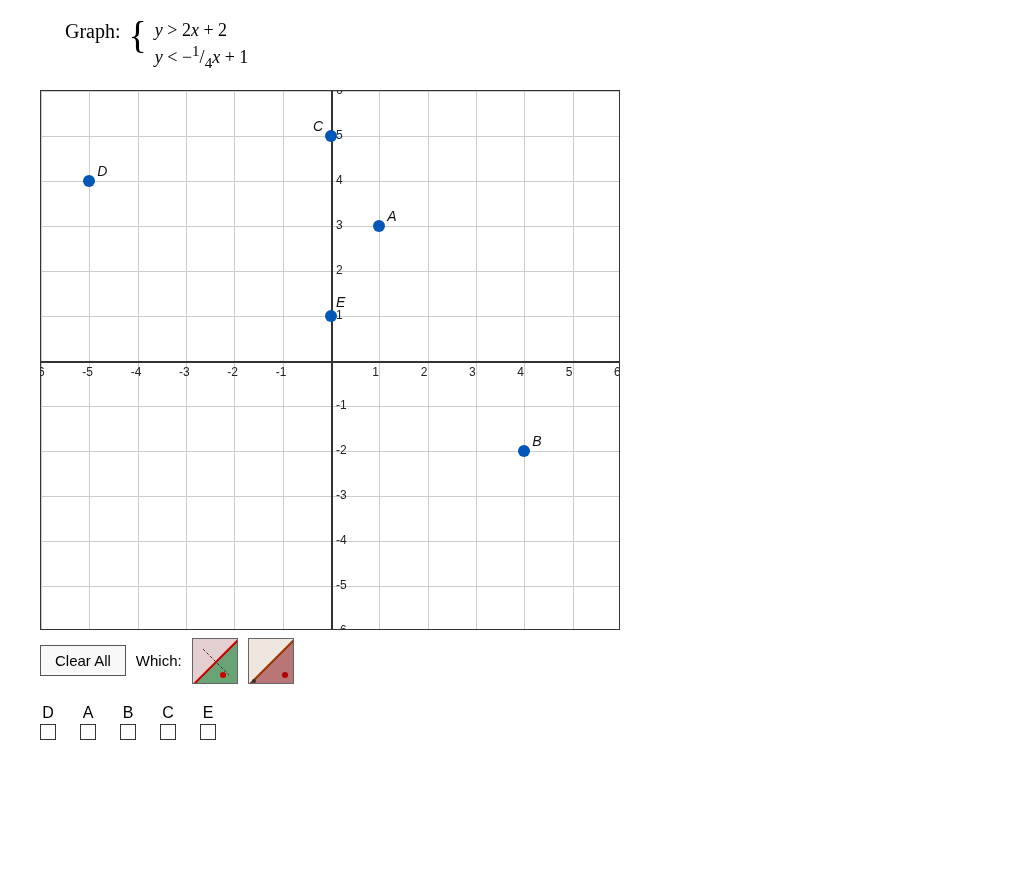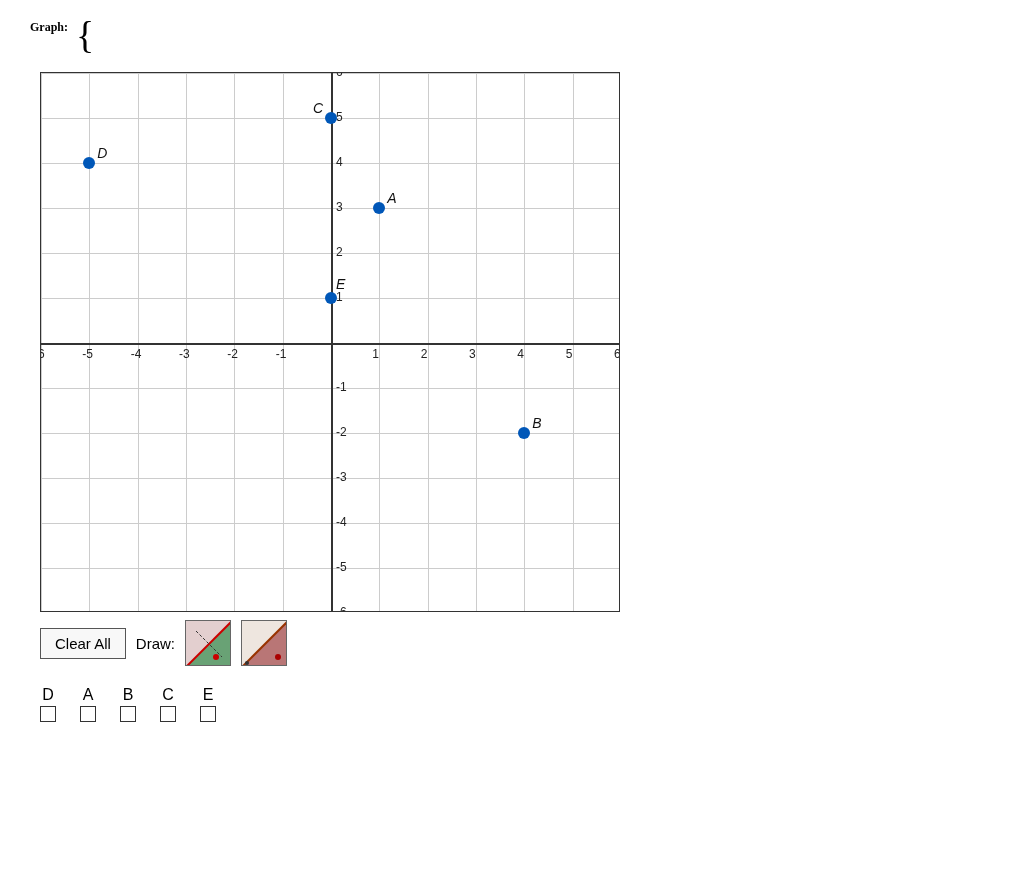--- a/index.html
+++ b/index.html
@@ -18,22 +18,23 @@
 
     
     .problem-header {
       display: flex;
       align-items: flex-start;
       gap: 8px;
       margin-bottom: 18px;
       font-size: 18px;
     }
     .graph-label {
-      font-size: 12px;
-      font-weight: bold;
+      font-size: 20px;
+      font-weight: normal;
+      margin-left: 35px;
     }
     .system-brace {
       font-size: 38px;
       line-height: 1;
       margin-top: -4px;
     }
     .equations {
       display: flex;
       flex-direction: column;
       gap: 2px;
@@ -179,20 +180,24 @@
     }
   </style>
 </head>
 <body>
 
 <div class="page-container">
 
   <div class="problem-header">
     <span class="graph-label">Graph:</span>
     <span class="system-brace">{</span>
+    <div class="equations">
+      <div class="equation"><em>y</em> &gt; 2<em>x</em> + 2</div>
+      <div class="equation"><em>y</em> &lt; −<sup>1</sup>/<sub>4</sub><em>x</em> + 1</div>
+    </div>
   </div>
 
   <div class="graph-wrapper">
     <div class="graph-canvas" id="graph-canvas">
 
     <div class="grid-line-v" style="left: 0px;"></div>
         <div class="grid-line-v" style="left: 48.3333px;"></div>
         <div class="grid-line-v" style="left: 96.6667px;"></div>
         <div class="grid-line-v" style="left: 145px;"></div>
         <div class="grid-line-v" style="left: 193.333px;"></div>
@@ -249,21 +254,21 @@
         <div class="dot-label" style="left: 272px; top: 27px;">C</div>
         <div class="dot" style="left: 48.3333px; top: 90px;"></div>
         <div class="dot-label" style="left: 56.3333px; top: 72px;">D</div>
         <div class="dot" style="left: 290px; top: 225px;"></div>
         <div class="dot-label" style="left: 295px; top: 203px;">E</div>
       </div>
   </div>
 
   <div class="controls-row">
     <button class="clear-all-btn">Clear All</button>
-    <span class="draw-label">Draw:</span>
+    <span class="draw-label">Which:</span>
 
     <div class="draw-icon">
       <svg width="46" height="46" viewBox="0 0 46 46">
         <polygon points="0,46 46,0 46,46" fill="#2a7a3b" opacity="0.7"></polygon>
         <polygon points="0,0 46,0 0,46" fill="#c8a0a0" opacity="0.5"></polygon>
         <line x1="0" y1="46" x2="46" y2="0" stroke="#cc0000" stroke-width="2"></line>
         <circle cx="30" cy="36" r="3" fill="#cc0000"></circle>
         <line x1="10" y1="10" x2="36" y2="36" stroke="#333" stroke-width="1" stroke-dasharray="3,2"></line>
       </svg>
     </div>

